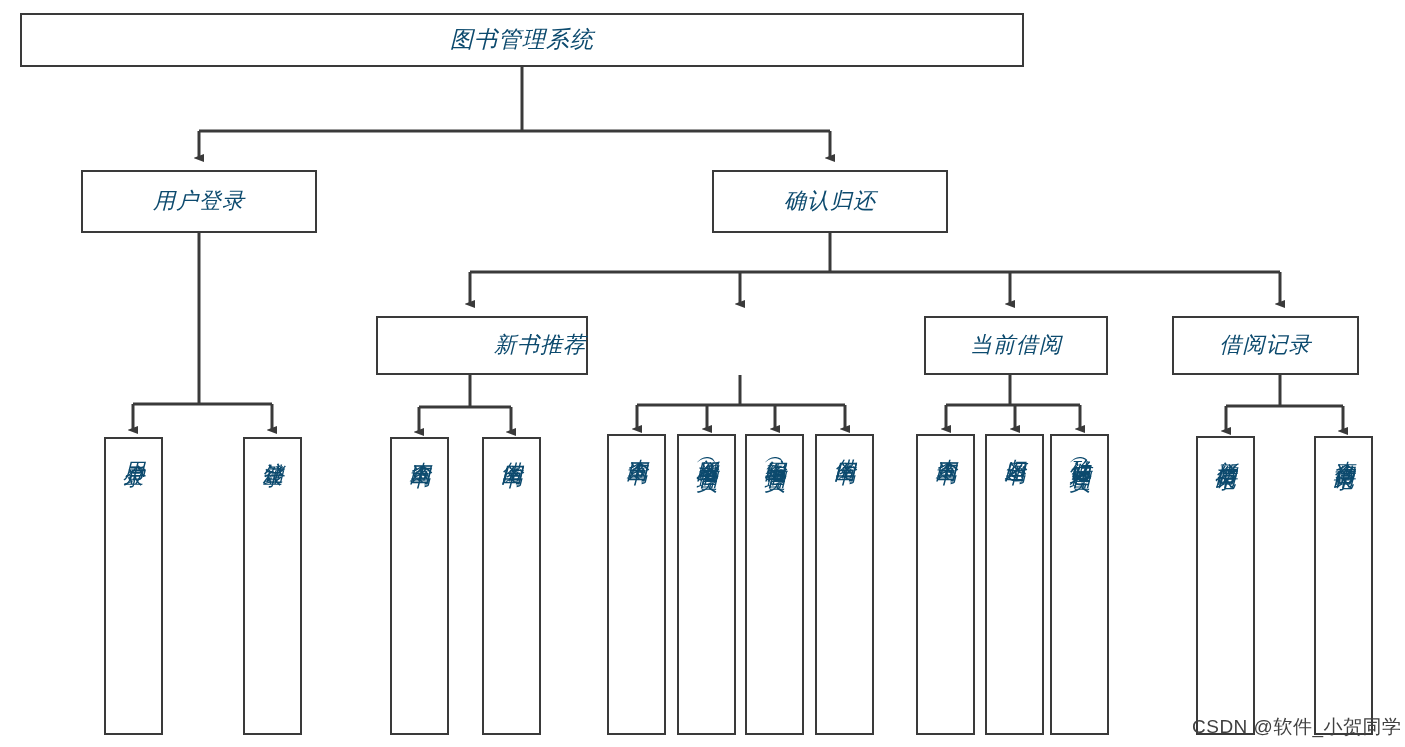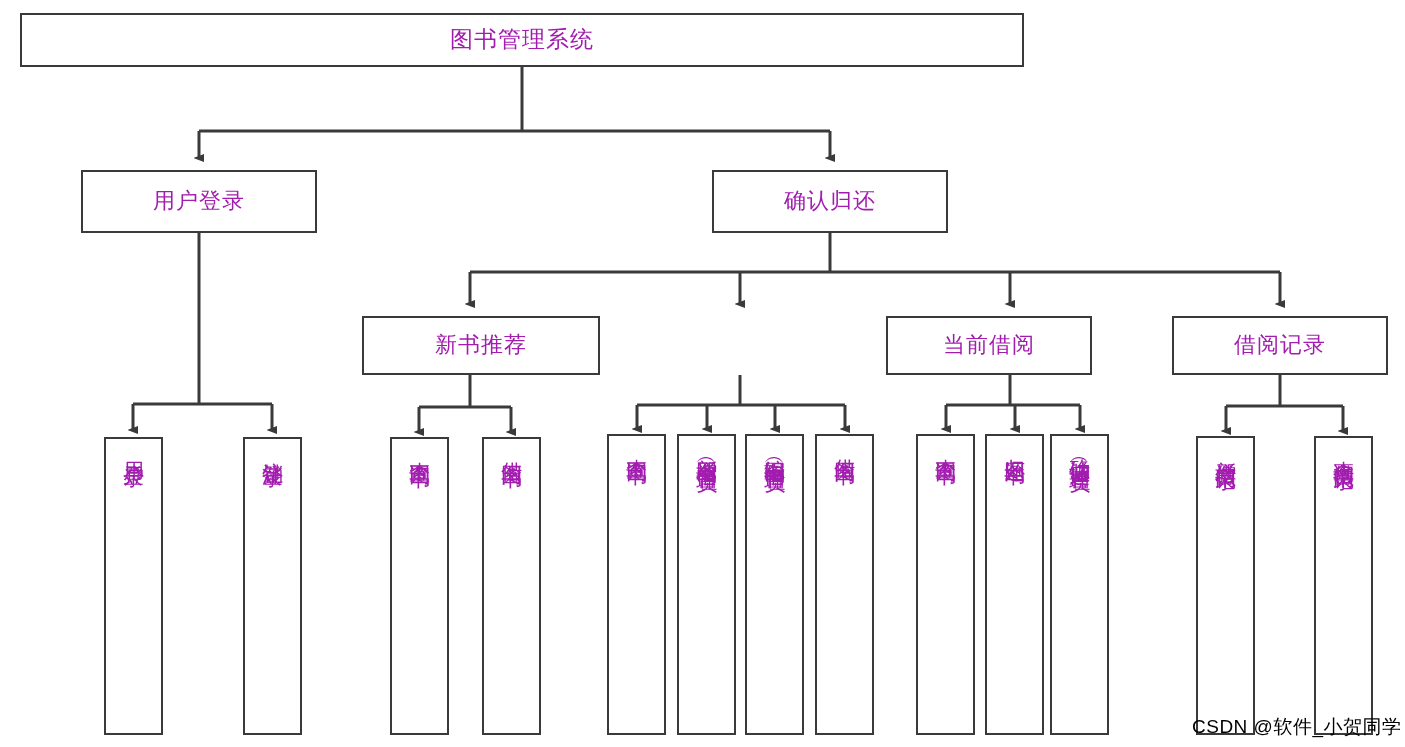--- a/index.html
+++ b/index.html
@@ -26,21 +26,22 @@
     pointer-events: none;
   }
   .node {
     position: absolute;
     box-sizing: border-box;
     background: #ffffff;
     border: 2px solid #3a3a3a;
     display: flex;
     align-items: center;
     justify-content: center;
-    color: #a21caf;
+    color: #0c4a6e;
+    font-style: italic;
   }
   .node-h .node-label {
     font-size: 22px;
     letter-spacing: 1px;
     line-height: 1.2;
     white-space: nowrap;
   }
   .node-v {
     align-items: flex-start;
     justify-content: center;
@@ -59,21 +60,21 @@
     max-height: 296px;
   }
   .node-root .node-label {
     font-size: 23px;
   }
   #watermark {
     position: absolute;
     left: 1192px;
     top: 714px;
     font-size: 19px;
-    color: #000000;
+    color: #404040;
     white-space: nowrap;
     letter-spacing: 0.5px;
   }
 </style>
 </head>
 <body>
 
 <div id="canvas">
 
   <svg id="connectors" viewBox="0 0 1405 747">
@@ -133,27 +134,27 @@
     <span class="node-label">图书管理系统</span>
   </div>
 
   <div class="node node-h" style="left:81px; top:170px; width:236px; height:63px;">
     <span class="node-label">用户登录</span>
   </div>
   <div class="node node-h" style="left:712px; top:170px; width:236px; height:63px;">
     <span class="node-label">确认归还</span>
   </div>
 
-  <div class="node node-h" style="left:362px; top:316px; width:238px; height:59px;">
+  <div class="node node-h" style="left:376px; top:316px; width:212px; height:59px;justify-content:flex-end;">
     <span class="node-label">新书推荐</span>
   </div>
-  <div class="node node-h" style="left:886px; top:316px; width:206px; height:59px;">
+  <div class="node node-h" style="left:924px; top:316px; width:184px; height:59px;">
     <span class="node-label">当前借阅</span>
   </div>
-  <div class="node node-h" style="left:1172px; top:316px; width:216px; height:59px;text-align:right;">
+  <div class="node node-h" style="left:1172px; top:316px; width:187px; height:59px;text-align:right;">
     <span class="node-label">借阅记录</span>
   </div>
 
   <div class="node node-v" style="left:104px; top:437px; width:59px; height:298px;">
     <span class="node-label">用户登录</span>
   </div>
   <div class="node node-v" style="left:243px; top:437px; width:59px; height:298px;">
     <span class="node-label">注销登录</span>
   </div>
 

